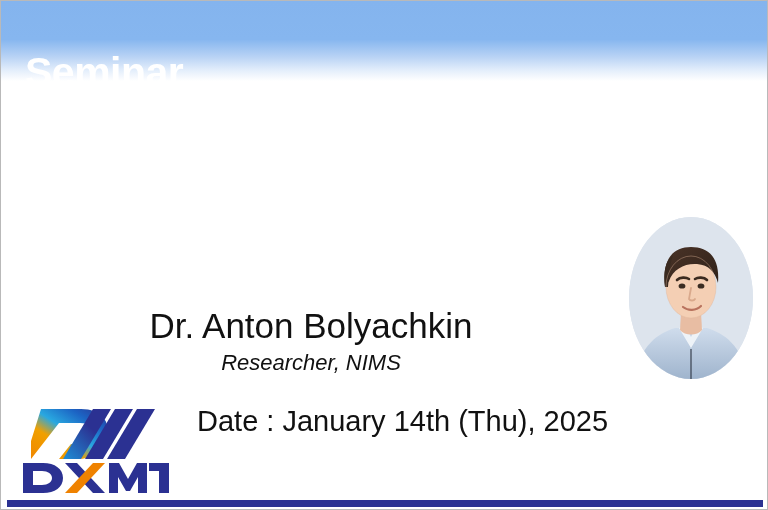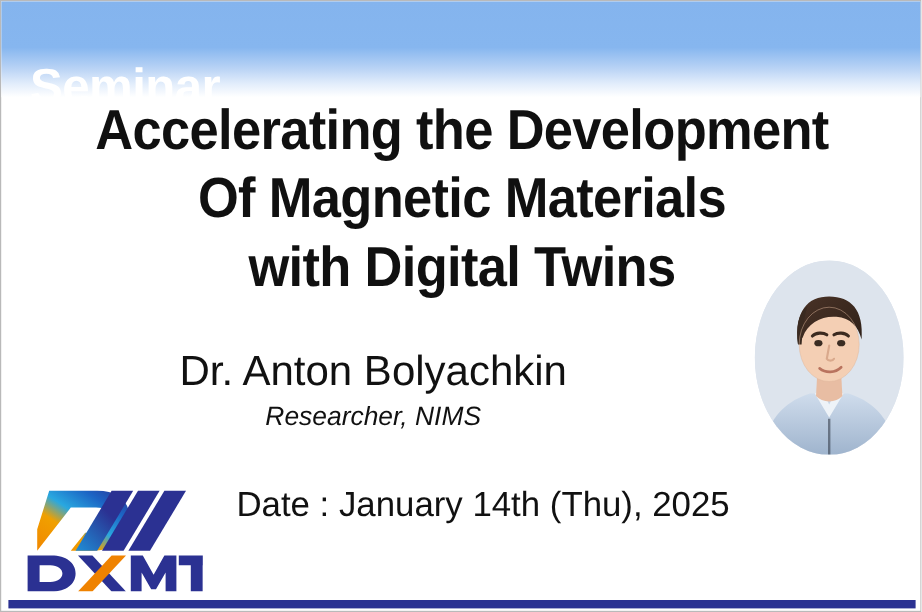--- a/index.html
+++ b/index.html
@@ -77,20 +77,21 @@
     width: 620px;
     text-align: center;
   }
   .speaker-name {
     font-family: "Liberation Sans", sans-serif;
     font-weight: normal;
     font-size: 35px;
     line-height: 42px;
     color: #111111;
     white-space: nowrap;
+    margin-top: 16px;
   }
   .speaker-role {
     font-family: "Liberation Sans", sans-serif;
     font-style: italic;
     font-weight: normal;
     font-size: 22px;
     line-height: 32px;
     color: #111111;
     white-space: nowrap;
   }
@@ -154,25 +155,20 @@
 </style>
 </head>
 <body>
 
 <div class="poster">
 
   <div class="header-band">
     <div class="seminar-label">Seminar</div>
   </div>
 
-  <div class="title-block">
-    <div class="title-line">Accelerating the Development</div>
-    <div class="title-line">Of Magnetic Materials</div>
-    <div class="title-line">with Digital Twins</div>
-  </div>
 
   <div class="speaker-block">
     <div class="speaker-name">Dr. Anton Bolyachkin</div>
     <div class="speaker-role">Researcher, NIMS</div>
   </div>
 
   <div class="details-block">
     <div class="detail-line">Date : January 14th (Thu), 2025</div>
   </div>
 

